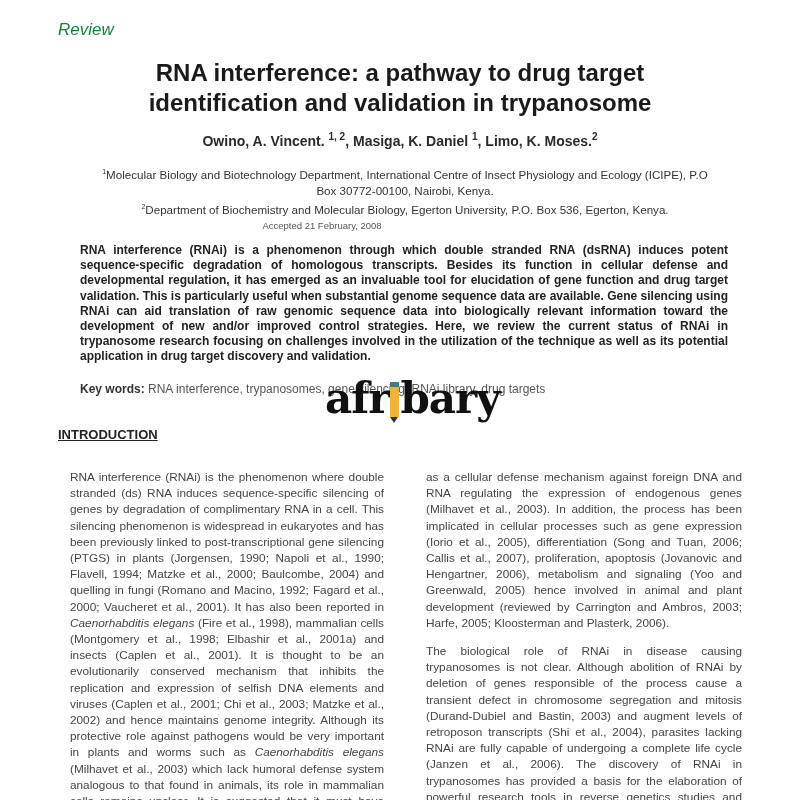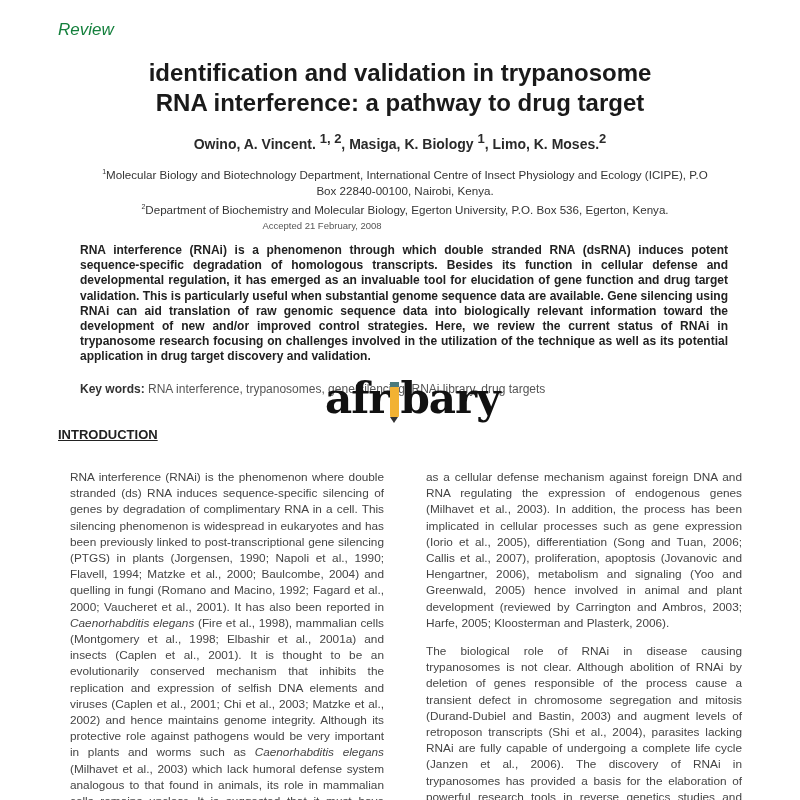--- a/index.html
+++ b/index.html
@@ -1,20 +1,20 @@
 <!DOCTYPE html>
 <html><head>
   <meta charset="utf-8">
   <style>
     html, body { margin: 0; padding: 0; background: #ffffff; }
     body { width: 800px; height: 800px; overflow: hidden; position: relative; font-family: "Liberation Sans", sans-serif; color: #222; }
     .review-label { position: absolute; left: 58px; top: 20px; font-style: italic; font-size: 17px; color: #15803d; }
     .title { position: absolute; left: 0; width: 800px; top: 58px; text-align: center; font-weight: bold; font-size: 24px; line-height: 30px; color: #1a1a1a; }
     .authors { position: absolute; left: 0; width: 800px; top: 131px; text-align: center; font-weight: bold; font-size: 14px; color: #2a2a2a; }
-    .authors sup { font-size: 13px; }
+    .authors sup { font-size: 10px; }
     .affil { position: absolute; left: 60px; width: 690px; top: 164px; text-align: center; font-size: 11.6px; line-height: 16px; color: #333; }
     .affil sup { font-size: 7px; }
     .accepted { position: absolute; left: 0; width: 644px; top: 220px; text-align: center; font-size: 9.5px; color: #555; }
     .abstract { position: absolute; left: 80px; width: 648px; top: 243px; font-weight: bold; font-size: 12px; line-height: 15.2px; text-align: justify; color: #222; }
     .keywords { position: absolute; left: 80px; top: 382px; font-size: 12px; color: #555; }
     .keywords b { color: #333; text-align: center; }
     .watermark { position: absolute; left: 325px; top: 381px; font-family: "DejaVu Serif", serif; font-weight: bold; font-size: 42px; letter-spacing: -1px; color: #111; line-height: 36px; }
     .watermark .pencil { display: inline-block; position: relative; width: 9px; height: 30px; background: #f2b233; vertical-align: -4px; margin: 0 1px; border-radius: 1px; }
     .watermark .pencil:before { content: ""; position: absolute; top: -5px; left: 0; width: 9px; height: 5px; background: #4a7a7c; }
     .watermark .pencil:after { content: ""; position: absolute; bottom: -6px; left: 0; border-left: 4.5px solid transparent; border-right: 4.5px solid transparent; border-top: 6px solid #333; }
@@ -24,36 +24,36 @@
     .col-right { left: 414px; width: 340px; }
     .col p { margin: 12px; }
     .col i { font-style: italic; }
   </style>
 </head>
 <body>
 
 <div class="review-label">Review</div>
 
 <div class="title">
+  <div>RNA interference: a pathway to drug target</div>
   <div>identification and validation in trypanosome</div>
-  <div>RNA interference: a pathway to drug target</div>
 </div>
 
 <div class="authors">
   <span>Owino, A. Vincent.</span>
   <sup>1, 2</sup><span>, </span>
-  <span>Masiga, K. Biology</span>
+  <span>Masiga, K. Daniel</span>
   <sup>1</sup><span>, </span>
   <span>Limo, K. Moses.</span><sup>2</sup>
 </div>
 
 <div class="affil">
   <div>
     <sup>1</sup><span>Molecular Biology and Biotechnology Department, International Centre of Insect Physiology and Ecology (ICIPE), P.O</span><br>
-    <span>Box 22840-00100, Nairobi, Kenya.</span>
+    <span>Box 30772-00100, Nairobi, Kenya.</span>
   </div>
   <div>
     <sup>2</sup><span>Department of Biochemistry and Molecular Biology, Egerton University, P.O. Box 536, Egerton, Kenya.</span>
   </div>
 </div>
 
 <div class="accepted">Accepted 21 February, 2008</div>
 
 <div class="abstract">RNA interference (RNAi) is a phenomenon through which double stranded RNA (dsRNA) induces potent sequence-specific degradation of homologous transcripts. Besides its function in cellular defense and developmental regulation, it has emerged as an invaluable tool for elucidation of gene function and drug target validation. This is particularly useful when substantial genome sequence data are available. Gene silencing using RNAi can aid translation of raw genomic sequence data into biologically relevant information toward the development of new and/or improved control strategies. Here, we review the current status of RNAi in trypanosome research focusing on challenges involved in the utilization of the technique as well as its potential application in drug target discovery and validation.</div>
 

